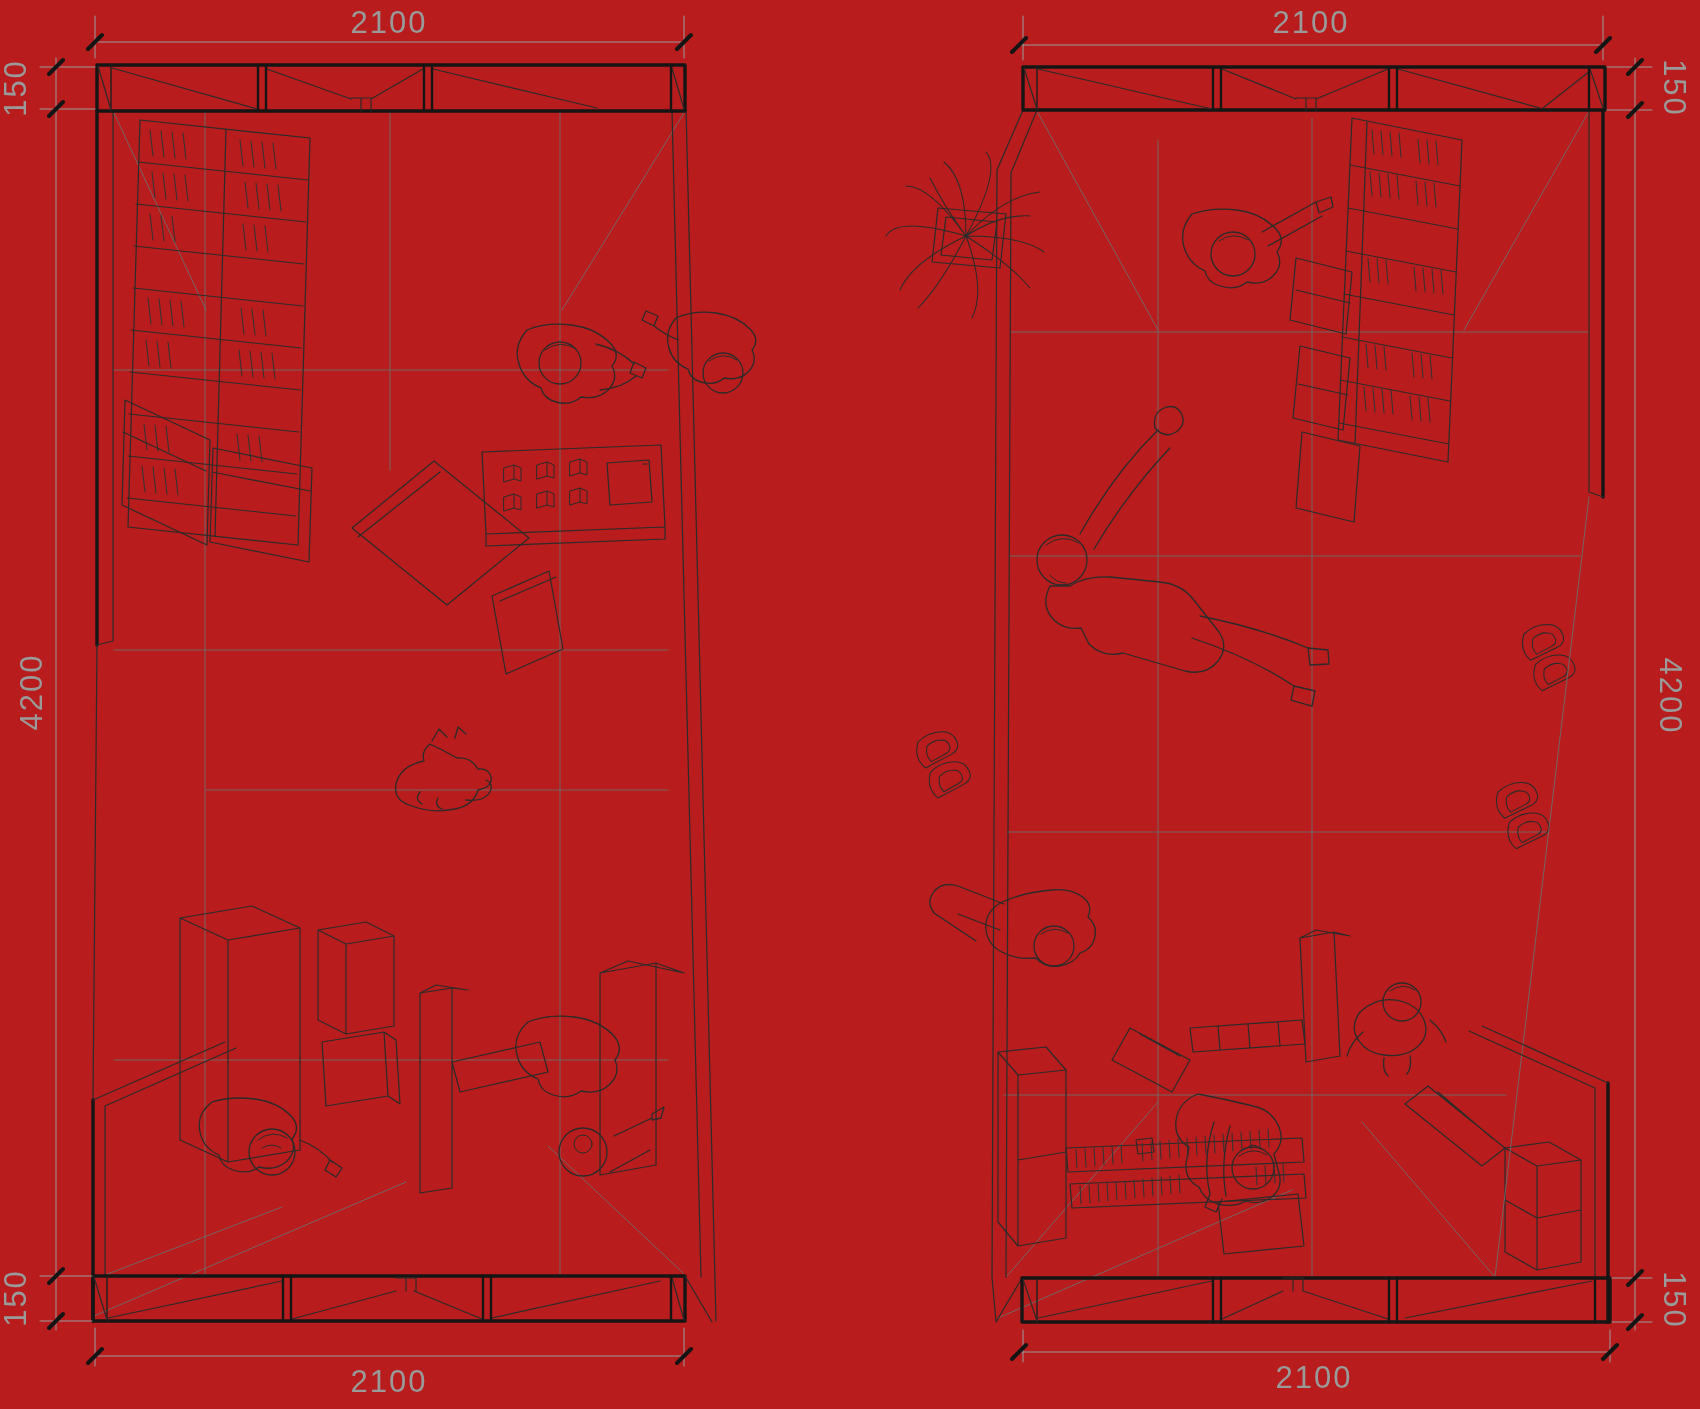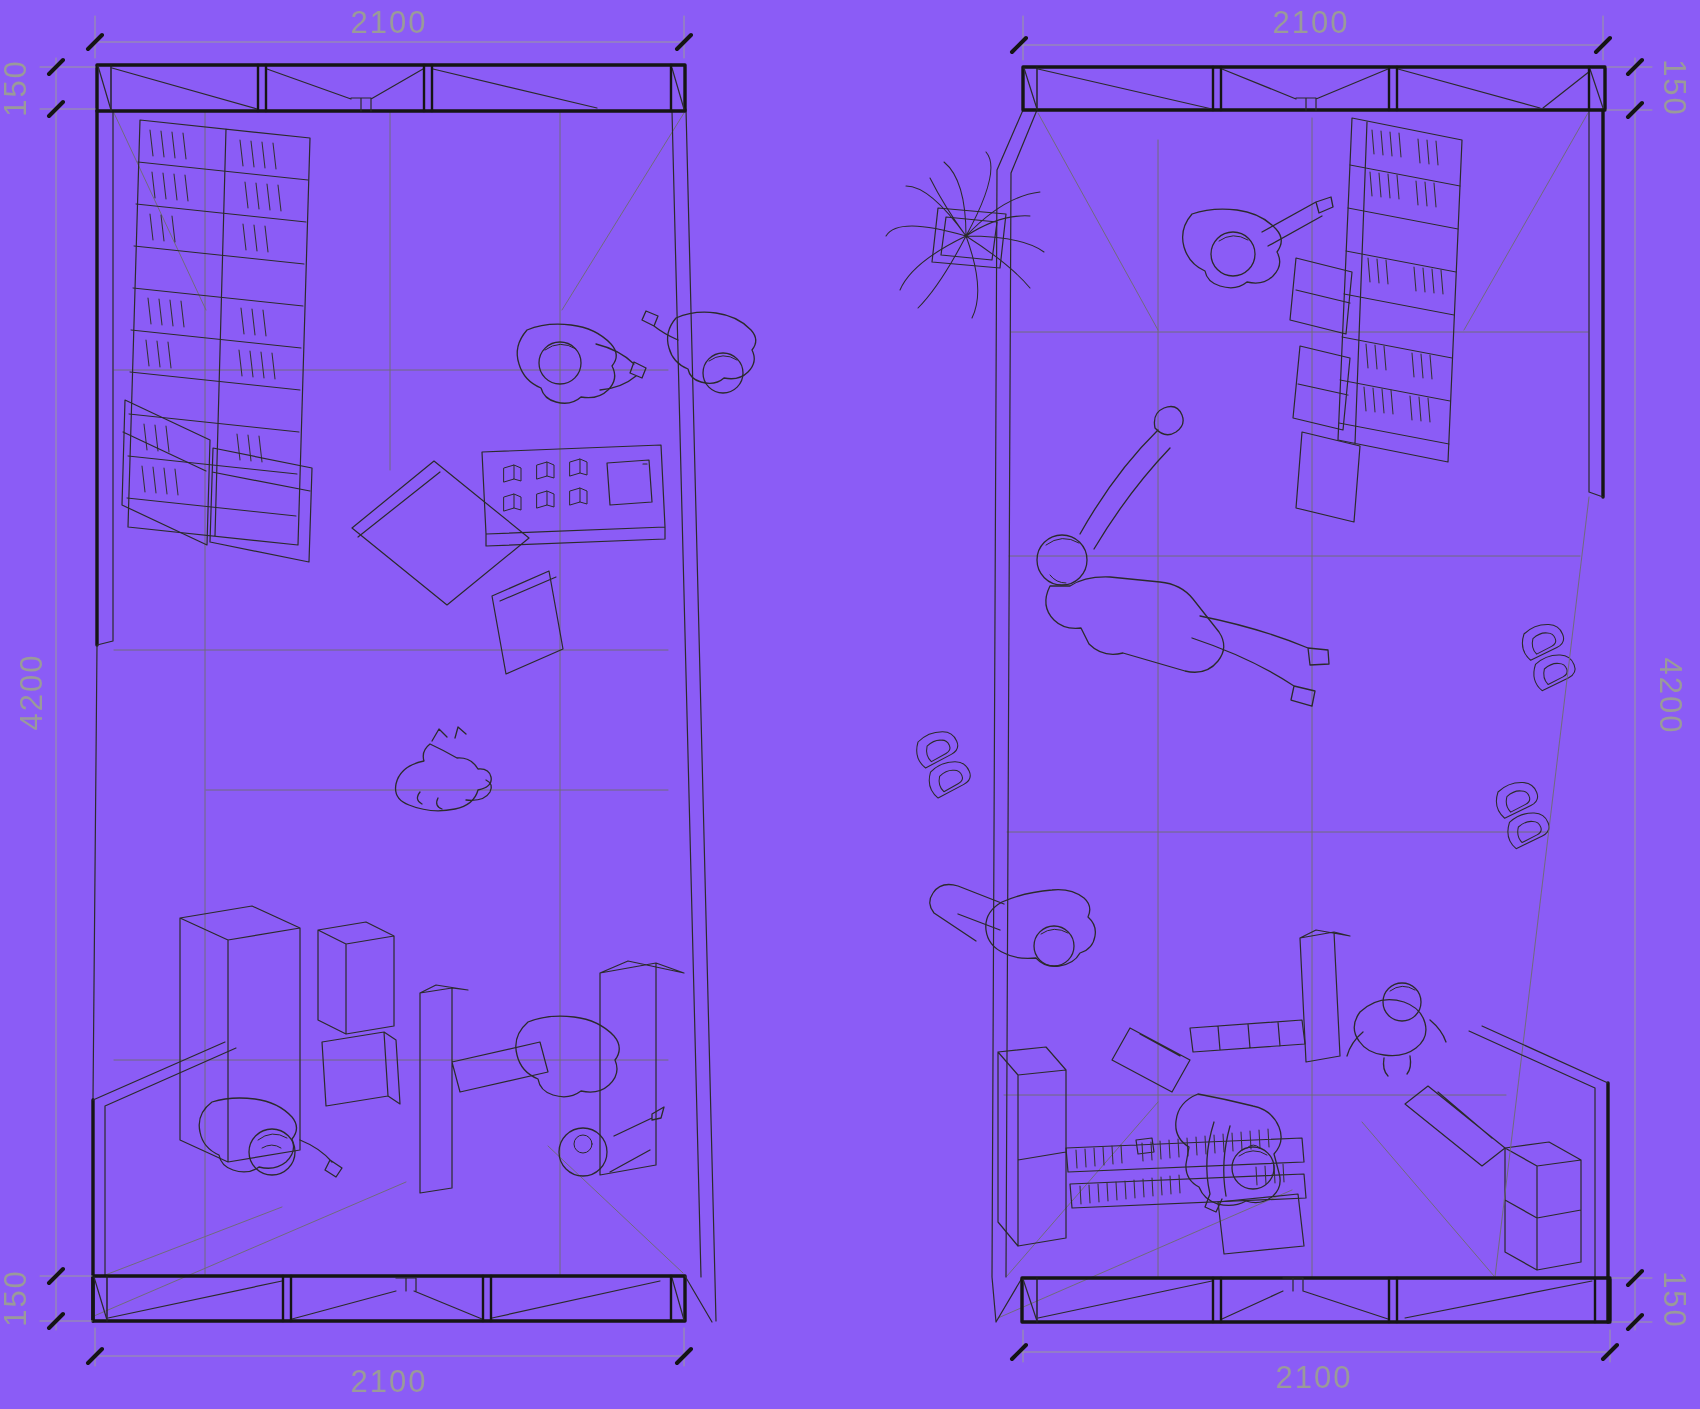--- a/index.html
+++ b/index.html
@@ -1,16 +1,16 @@
 <!DOCTYPE html>
 <html><head>
 <meta charset="utf-8">
 <style>
   html,body{margin:0;padding:0;background:#ffffff;}
-  .stage{width:1700px;height:1409px;position:relative;background:#8b5cf6;overflow:hidden;}
+  .stage{width:1700px;height:1409px;position:relative;background:#b91c1c;overflow:hidden;}
   svg{display:block;}
   svg *{fill:none;stroke-linecap:round;stroke-linejoin:round;}
   .s1{stroke:#1f1f1f;stroke-width:1.4;}
   .s2{stroke:#151515;stroke-width:3.4;}
   .s3{stroke:#151515;stroke-width:2.4;}
   .f1{stroke:#2b2b2b;stroke-width:1.2;}
   .g1{stroke:#6d6d6d;stroke-width:0.9;}
   .p1{stroke:#2b2b2b;stroke-width:1.3;}
   .bh{stroke:#333;stroke-width:1.05;}
   .dm{stroke:#9b9b9b;stroke-width:1;}

